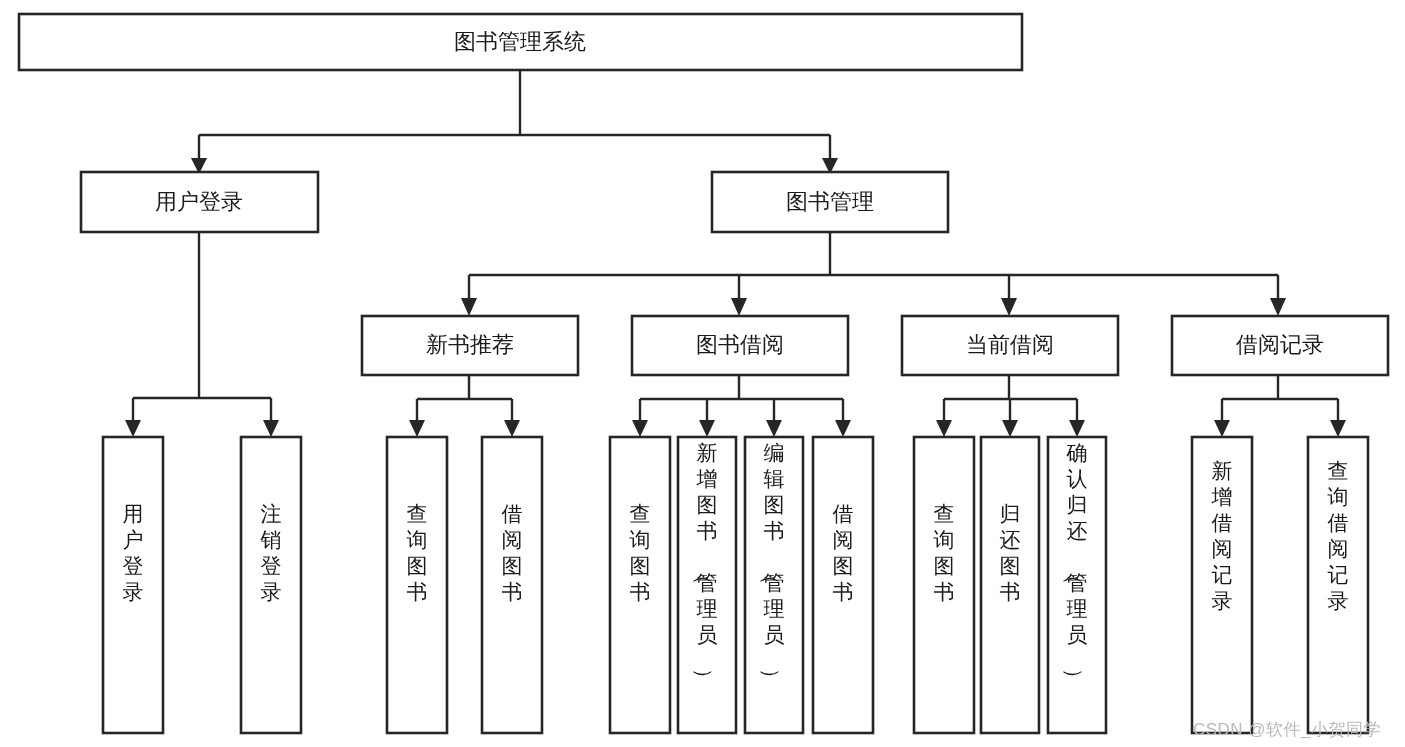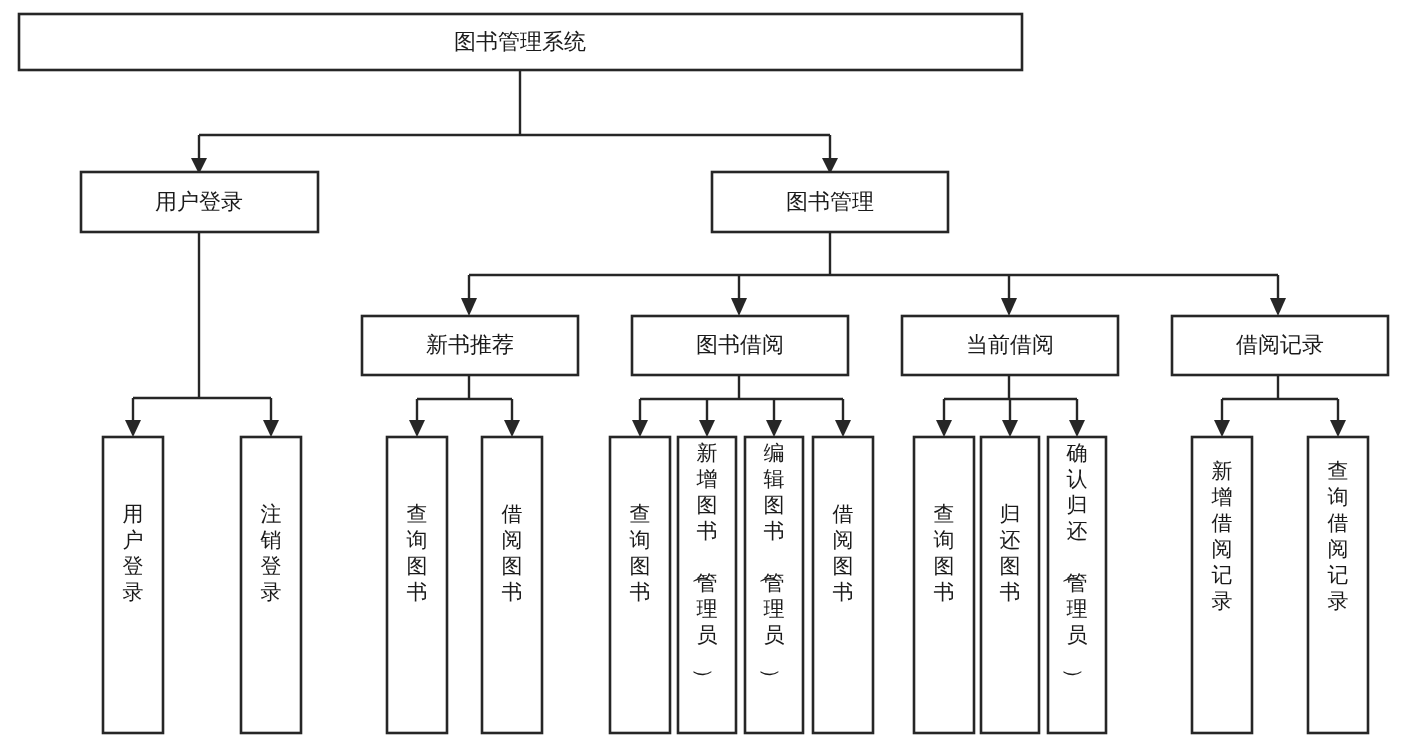--- a/index.html
+++ b/index.html
@@ -218,13 +218,14 @@
       <rect class="node-box" x="1192" y="437" width="60" height="296"></rect>
       <text class="node-label-vertical" x="1222" y="478"><tspan x="1222" y="478">新</tspan><tspan x="1222" y="504">增</tspan><tspan x="1222" y="530">借</tspan><tspan x="1222" y="556">阅</tspan><tspan x="1222" y="582">记</tspan><tspan x="1222" y="608">录</tspan></text>
     </g>
     <g>
       <rect class="node-box" x="1308" y="437" width="60" height="296"></rect>
       <text class="node-label-vertical" x="1338" y="478"><tspan x="1338" y="478">查</tspan><tspan x="1338" y="504">询</tspan><tspan x="1338" y="530">借</tspan><tspan x="1338" y="556">阅</tspan><tspan x="1338" y="582">记</tspan><tspan x="1338" y="608">录</tspan></text>
     </g>
 
   </svg>
 
+  <div class="watermark">CSDN @软件_小贺同学</div>
 </div>
 
 </body></html>

